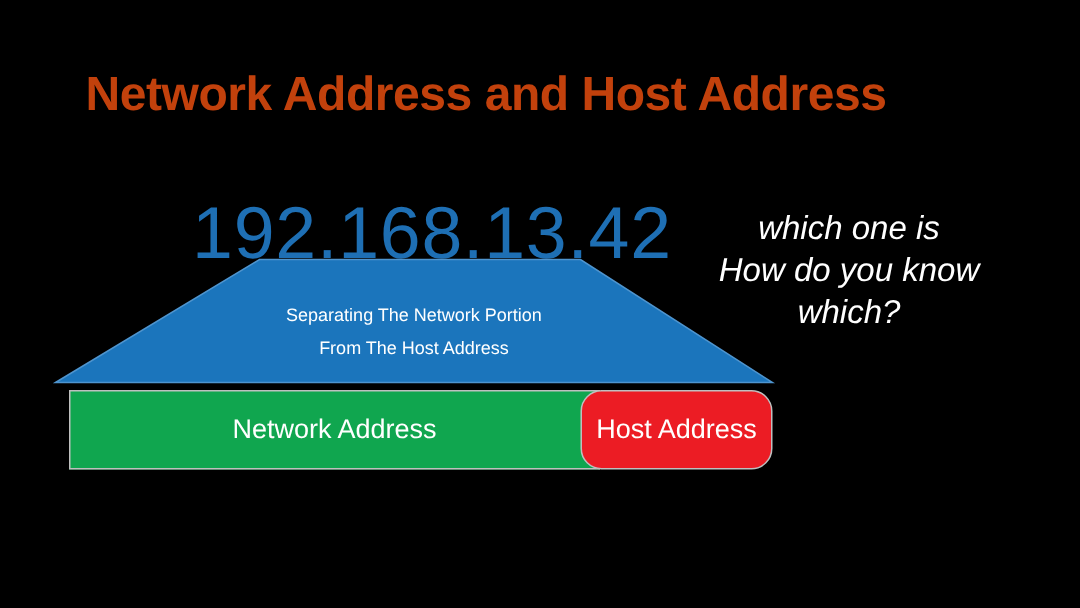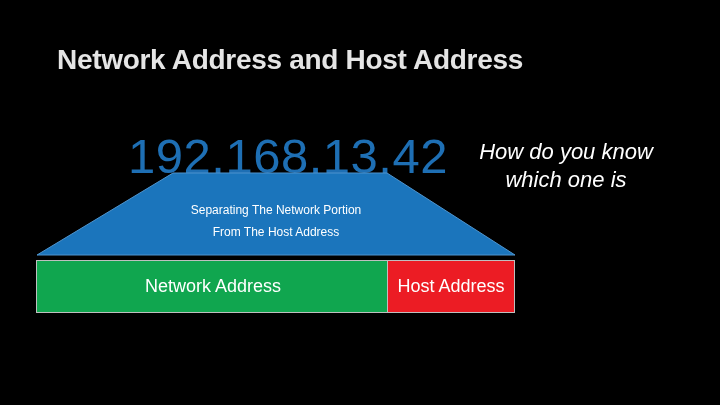--- a/index.html
+++ b/index.html
@@ -8,24 +8,24 @@
     width: 720px;
     height: 405px;
     background: #000000;
     overflow: hidden;
     font-family: "Liberation Sans", sans-serif;
   }
   .title {
     position: absolute;
     left: 57px;
     top: 44px;
-    font-size: 28px;
+    font-size: 32px;
     font-weight: 700;
     letter-spacing: -0.3px;
-    color: #e5e5e5;
+    color: #c2410c;
     white-space: nowrap;
   }
   .ip {
     position: absolute;
     left: 118px;
     top: 128px;
     width: 340px;
     text-align: center;
     font-size: 49px;
     letter-spacing: 0.5px;
@@ -63,35 +63,36 @@
     height: 53px;
     box-sizing: border-box;
     border: 1px solid #bfbfbf;
     display: flex;
     align-items: center;
     justify-content: center;
     font-size: 18px;
     color: #ffffff;
     white-space: nowrap;
   }
-  .addr-box.network { left: 36px; width: 354px; }
-  .addr-box.host    { left: 387px; width: 128px; }
+  .addr-box.network { left: 46px; width: 354px; }
+  .addr-box.host    { left: 387px; width: 128px; border-radius: 14px; }
 </style>
 </head>
 <body>
 
 <div class="slide">
 
   <div class="title">Network Address and Host Address</div>
 
   <div class="ip" style="color: rgb(30, 111, 180);">192.168.13.42</div>
 
   <div class="question">
+    <div>which one is</div>
     <div>How do you know</div>
-    <div>which one is</div>
+    <div>which?</div>
   </div>
 
   <svg class="diagram-svg" viewBox="0 0 720 405">
     <polygon points="37,255 173,173 387,173 515,255" stroke-width="1" fill="#1b75bc" stroke="#4e94ce"></polygon>
   </svg>
 
   <div class="trap-label">
     <div>Separating The Network Portion</div>
     <div>From The Host Address</div>
   </div>

